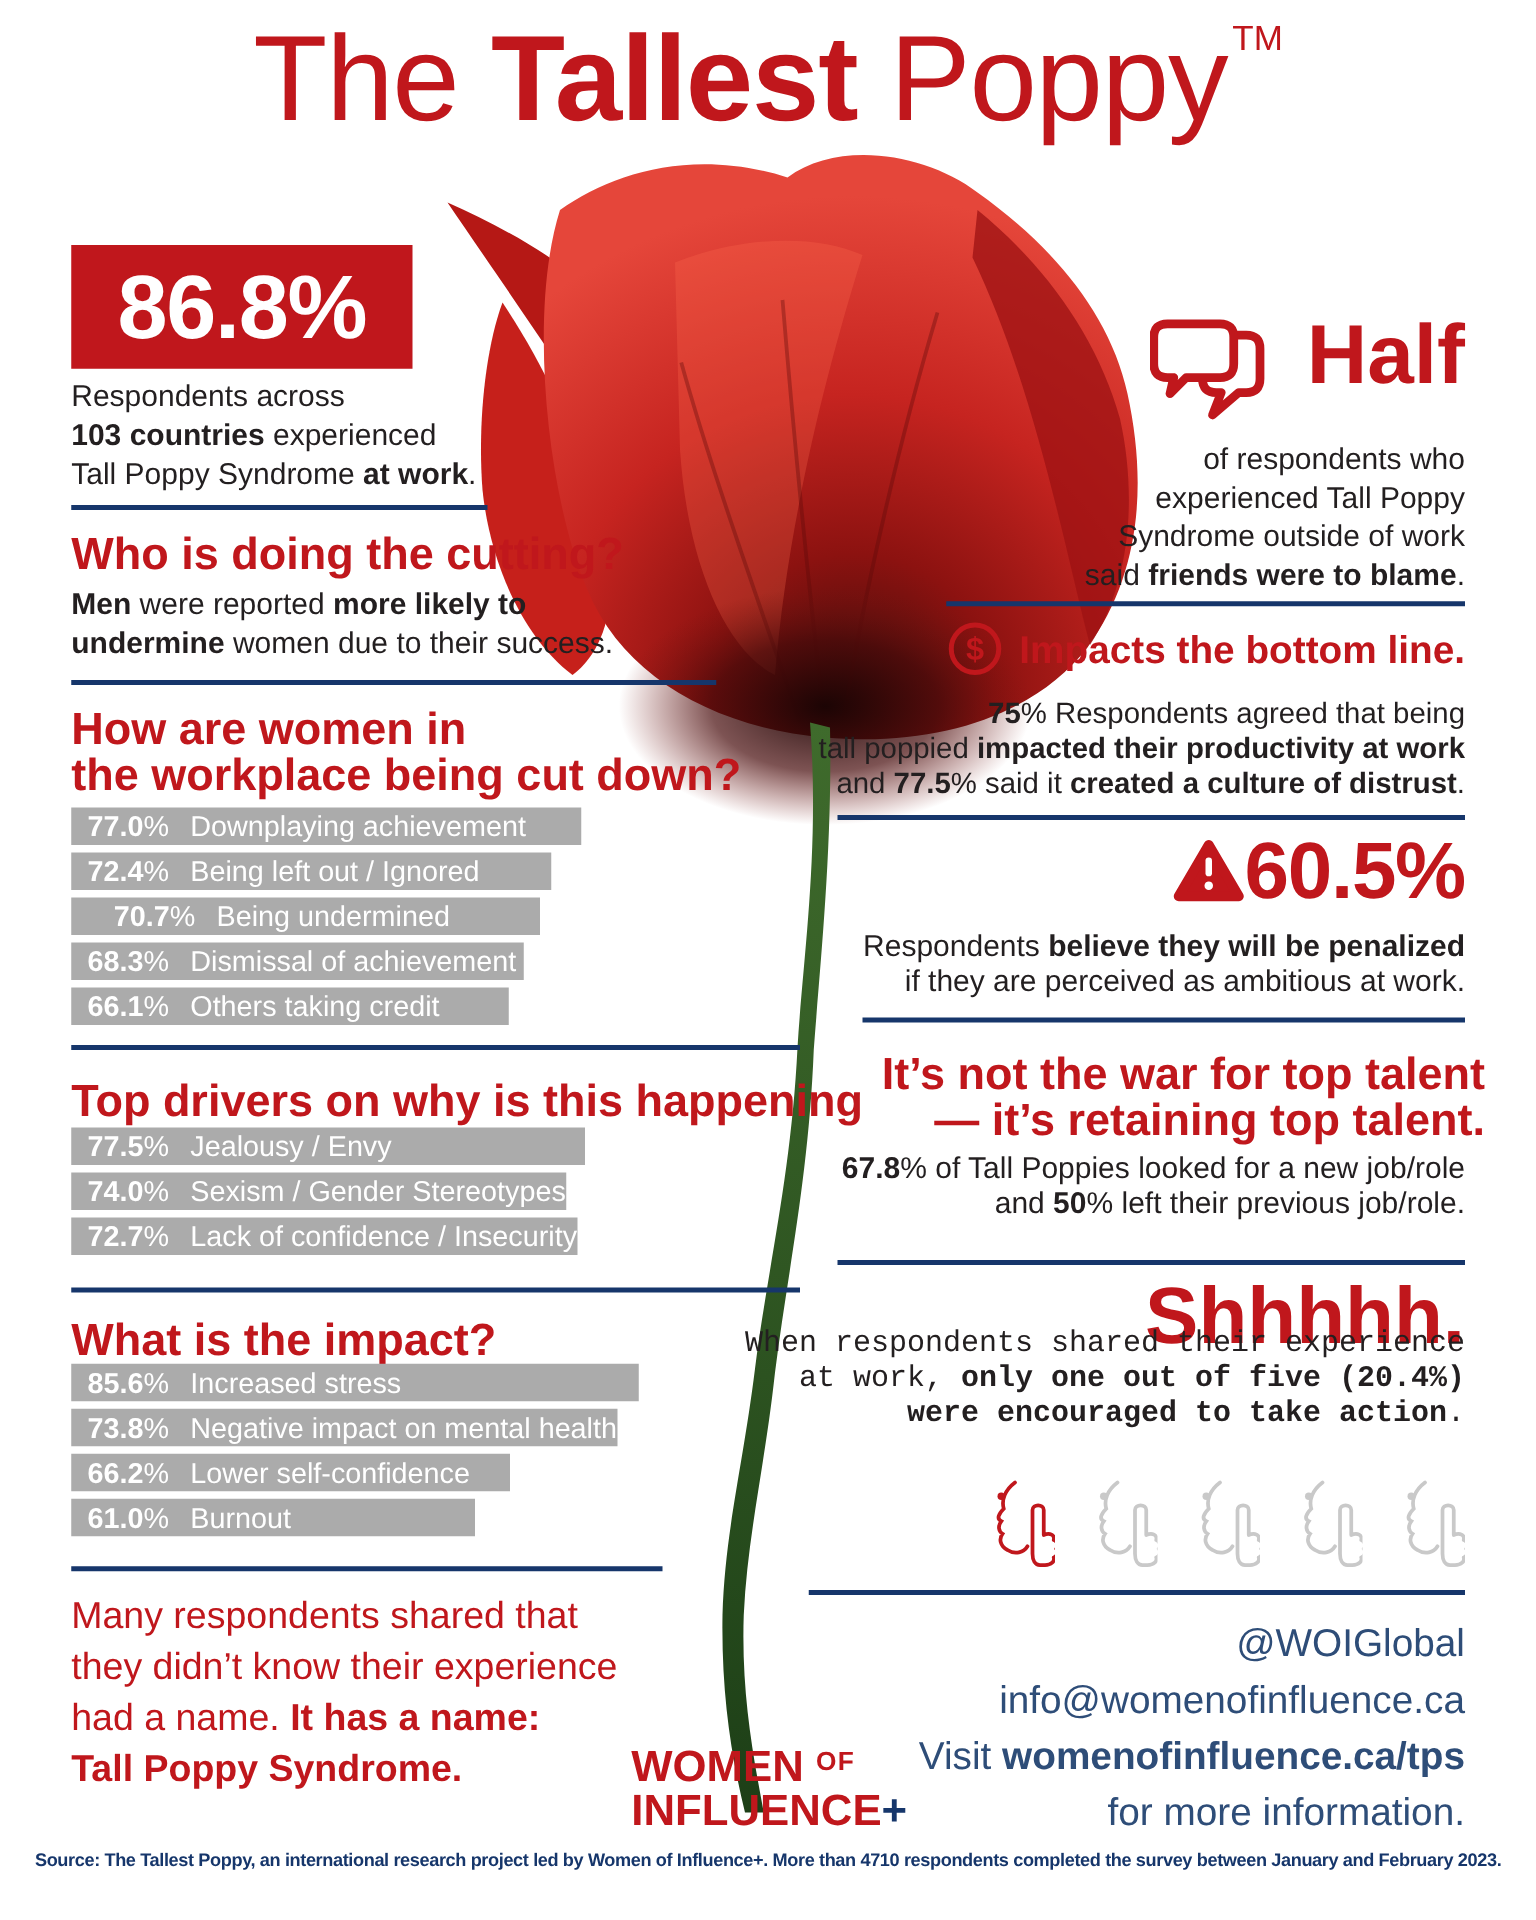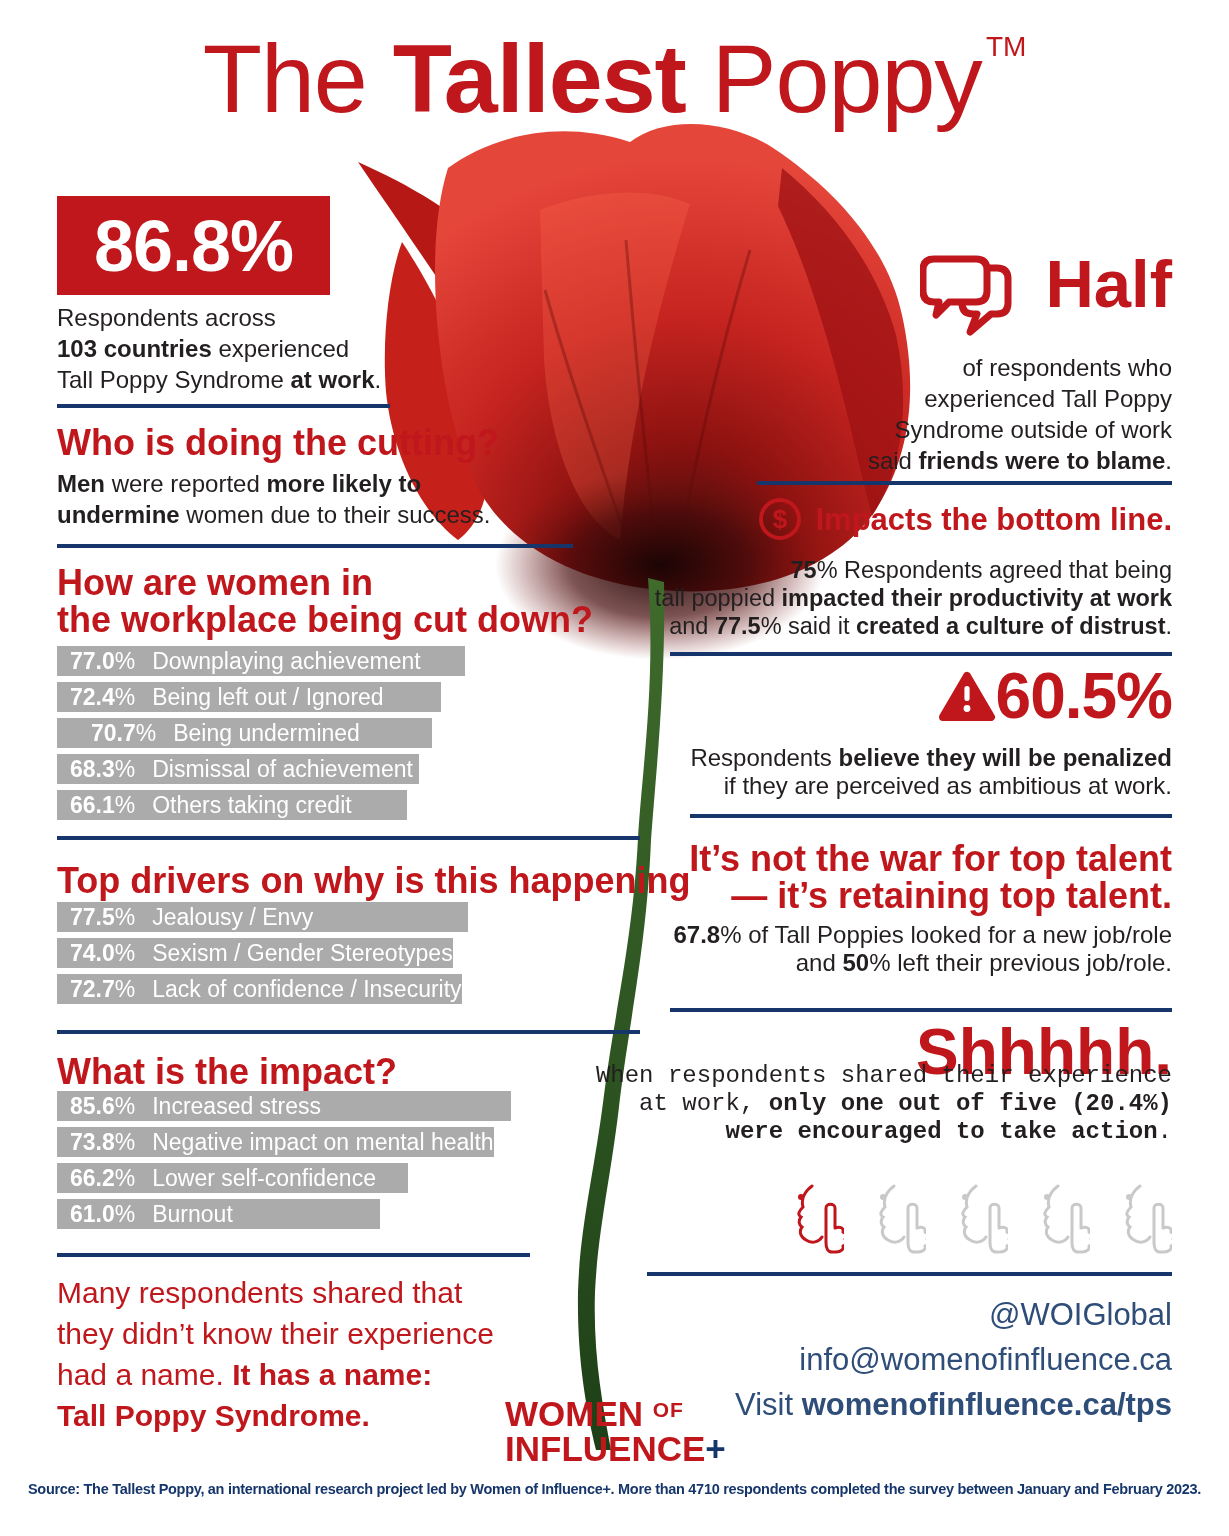--- a/index.html
+++ b/index.html
@@ -9,21 +9,21 @@
   html,body{margin:0;padding:0;background:#fff;}
   .page{position:relative;width:1229px;height:1536px;background:#fff;overflow:hidden;
         font-family:"Liberation Sans",sans-serif;color:var(--ink);}
   .page *{box-sizing:border-box;}
   .abs{position:absolute;}
   .b{font-weight:700;}
   .rich{white-space:pre-line;}
   .right-align{text-align:right;}
   .divider{position:absolute;height:4px;background:var(--navy);}
   
-  .main-title{position:absolute;top:28px;left:0;width:100%;text-align:center;
+  .main-title{position:absolute;top:12px;left:0;width:100%;text-align:center;
               font-size:97px;line-height:1.05;color:var(--red);letter-spacing:-1px;}
   .tm{font-size:28px;font-weight:400;vertical-align:top;position:relative;top:4px;margin-left:4px;letter-spacing:0;}
   
   .statbox{left:57px;top:196px;width:273px;height:99px;background:var(--red);color:#fff;
            font-weight:700;font-size:72px;display:flex;align-items:center;justify-content:center;letter-spacing:-1px;}
   .intro{left:57px;top:302px;font-size:24px;line-height:31px;}
   .heading{color:var(--red);font-weight:700;font-size:36px;line-height:37px;white-space:pre-line;}
   .bodytext{font-size:24px;line-height:31px;color:var(--ink);}
   .chart{position:absolute;left:57px;width:530px;}
   .bar{background:var(--gray);height:30px;margin-bottom:6px;color:#fff;font-size:23px;
@@ -35,21 +35,21 @@
   .half-headline{right:57px;top:250px;font-size:67px;font-weight:700;color:var(--red);line-height:1;}
   .r-body{font-size:24px;line-height:31px;}
   .half-body{right:57px;top:352px;}
   .iconrow{display:flex;align-items:center;gap:12px;}
   .bottomline-row{right:57px;top:496px;}
   .bottomline-row .heading{font-size:31px;line-height:1;}
   .bottomline-body{right:57px;top:556px;font-size:23.5px;line-height:28px;}
   .penalized-row{right:57px;top:664px;gap:0;}
   .bigstat{font-size:64px;font-weight:700;color:var(--red);line-height:1;letter-spacing:-1px;}
   .penalized-body{right:57px;top:744px;font-size:24px;line-height:28px;}
-  .talent-h{right:57px;top:840px;}
+  .talent-h{right:41px;top:840px;}
   .talent-body{right:57px;top:921px;font-size:24px;line-height:28px;}
   .shh-headline{right:57px;top:1020px;font-size:64px;font-weight:700;color:var(--red);line-height:1;}
   .shh-body{right:57px;top:1062px;font-size:24px;line-height:28px;font-family:Liberation Mono, monospace;}
   .hush-row{right:57px;top:1184px;display:flex;gap:24px;align-items:flex-end;}
   .contact{right:57px;top:1292px;font-size:31px;line-height:45px;color:var(--contact);}
   .logo{left:505px;top:1392px;color:var(--red);font-weight:700;font-size:35px;line-height:35px;}
   .logo .of{font-size:21px;vertical-align:9px;letter-spacing:1px;}
   .logo .plus{color:var(--navy);}
   .source{left:0;top:1481px;width:100%;text-align:center;font-size:14.5px;font-weight:700;
           color:var(--navy);letter-spacing:-0.3px;}
@@ -222,20 +222,21 @@
     <path d="M26,2 C18,8 15,16 17,23 C13,27 11,31 15,33 C12,37 13,41 16,43 C13,47 14,53 20,56 C26,60 33,58 36,53" stroke-width="3" stroke-linecap="round" stroke="#c9c9c9"></path>
     <path d="M40,24 c0,-5 9,-5 9,0 v20 c5,-2 9,0 8,4 c3,1 4,5 2,7 c2,2 1,6 -2,7 c1,3 -2,6 -7,6 h-4 c-4,0 -6,-4 -6,-9 z" stroke-width="3" stroke-linejoin="round" stroke="#c9c9c9"></path>
   </svg>
     </div>
   <div class="divider" style="right:57px;top:1272px;width:525px;"></div>
 
   <div class="abs contact right-align">
     <div>@WOIGlobal</div>
     <div>info@womenofinfluence.ca</div>
     <div class="rich"><span>Visit </span><span class="b">womenofinfluence.ca/tps</span></div>
+    <div>for more information.</div>
   </div>
 
   <div class="abs logo">
     <div><span>WOMEN</span> <span class="of">OF</span></div>
     <div><span>INFLUENCE</span><span class="plus">+</span></div>
   </div>
 
   <div class="abs source">Source: The Tallest Poppy, an international research project led by Women of Influence+. More than 4710 respondents completed the survey between January and February 2023.</div>
 
 </div>

